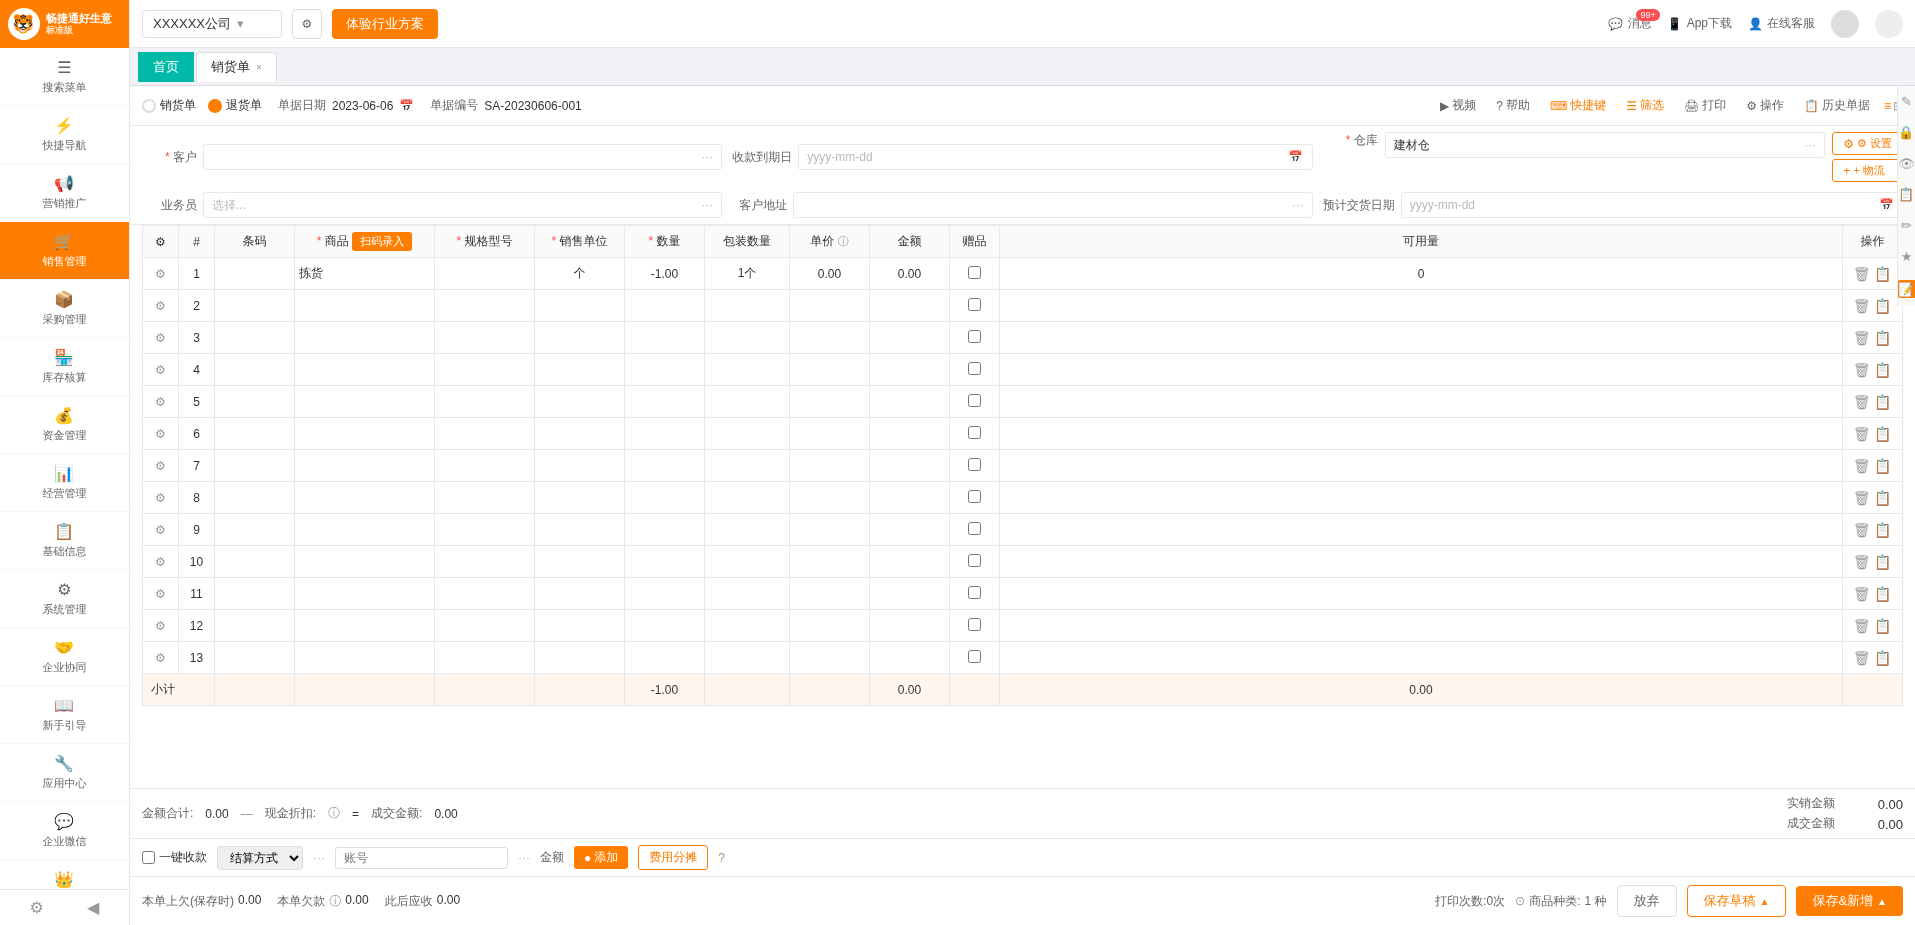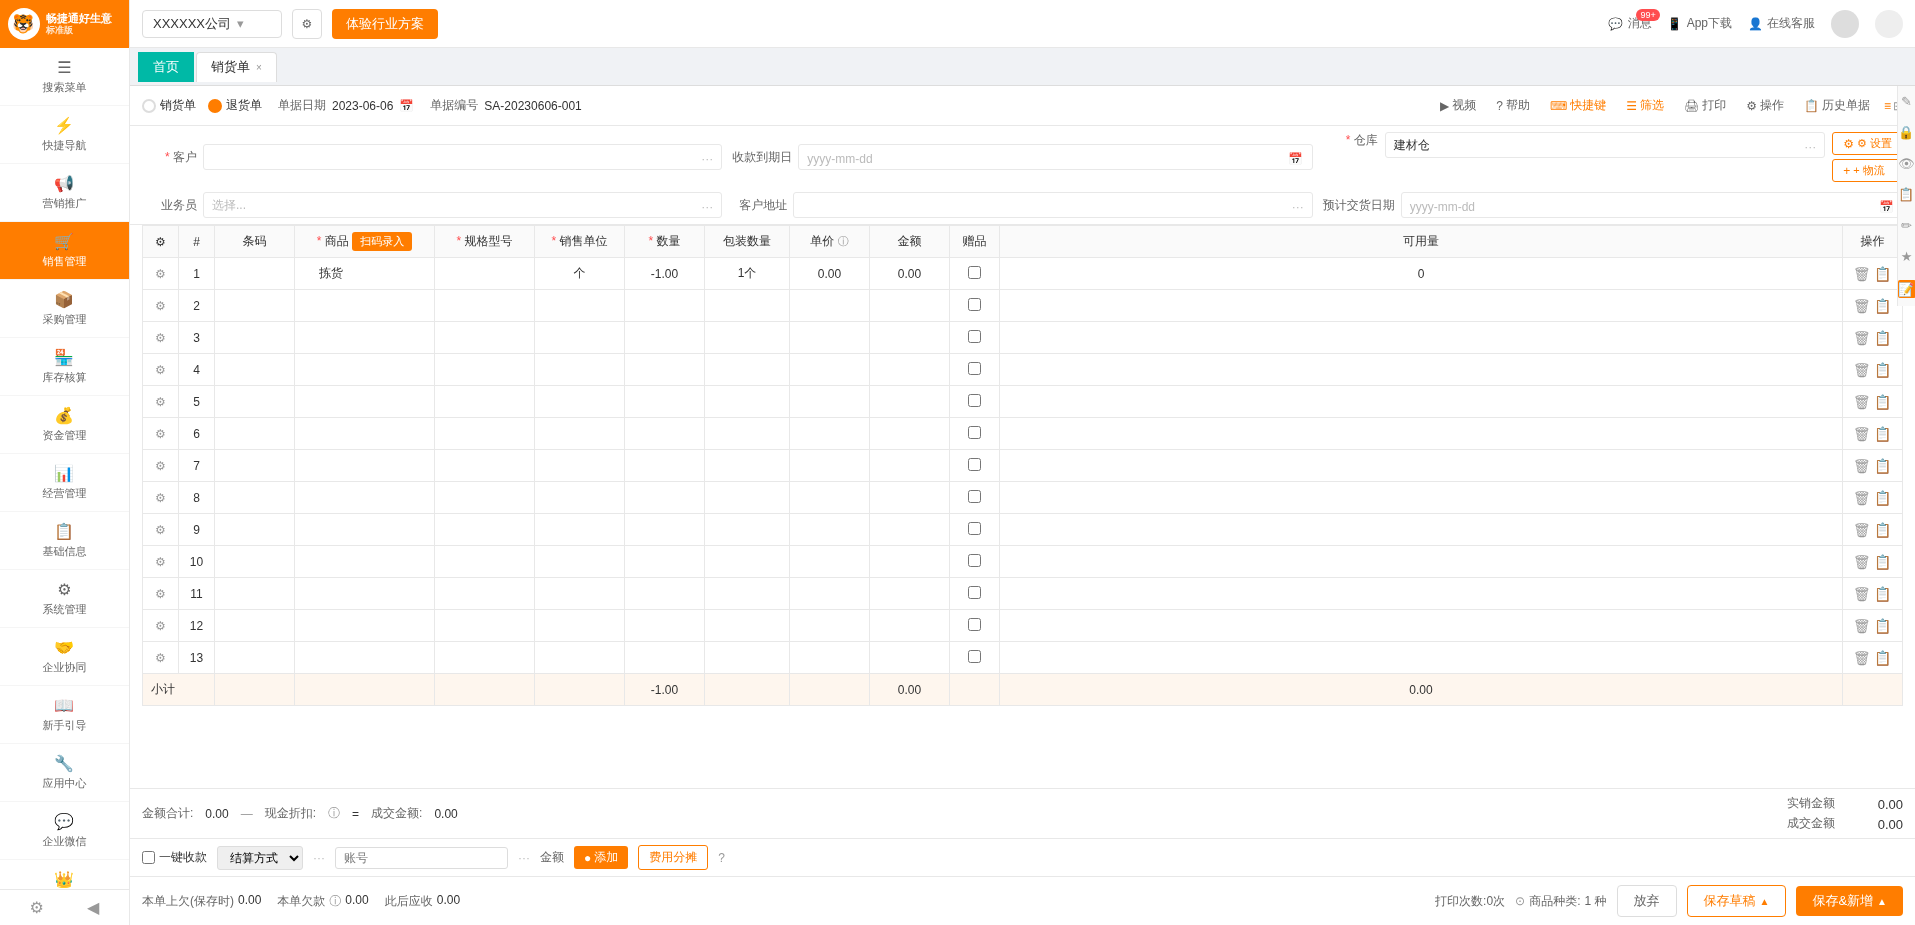--- a/index.html
+++ b/index.html
@@ -94,21 +94,21 @@
 
     
     .right-panel { position: fixed; right: 0; top: 86px; width: 18px; background: #f9f9f9; border-left: 1px solid #e8e8e8; display: flex; flex-direction: column; align-items: center; gap: 16px; padding: 8px 2px; z-index: 50; }
     .right-panel-icon { color: #999; cursor: pointer; font-size: 13px; }
 
     .form-fields-section { padding: 6px 12px; border-bottom: 1px solid #e8e8e8; }
     .fields-grid { display: grid; grid-template-columns: 1fr 1fr 1fr; gap: 10px; align-items: center; }
     .field-row { display: flex; align-items: center; gap: 6px; }
     .field-name { color: #666; white-space: nowrap; font-size: 12px; min-width: 55px; text-align: right; }
     .field-name .req { color: #ff4d4f; }
-    .input-box { flex: 1; display: flex; align-items: flex-end; border: 1px solid #e8e8e8; border-radius: 3px; padding: 3px 8px; min-height: 26px; font-size: 12px; cursor: pointer; position: relative; }
+    .input-box { flex: 1; display: flex; align-items: center; border: 1px solid #e8e8e8; border-radius: 3px; padding: 3px 8px; min-height: 26px; font-size: 12px; cursor: pointer; position: relative; }
     .input-box .ph { color: #bbb; }
     .input-box .dots-icon { margin-left: auto; color: #bbb; }
     .input-box .cal-icon { margin-left: auto; color: #bbb; }
     .right-btn-group { display: flex; flex-direction: column; gap: 4px; }
 
     .table-header-row th { position: sticky; top: 0; background: #fafafa; z-index: 20; }
     .ops-icons { display: flex; align-items: center; justify-content: center; gap: 4px; }
     .op-icon { cursor: pointer; color: #999; font-size: 14px; }
   </style>
 </head>
@@ -381,21 +381,21 @@
           <th>赠品</th>
           <th>可用量</th>
           <th>操作</th>
         </tr>
       </thead>
       <tbody id="table-body">
       <tr>
       <td style="text-align:center;"><span style="color:#999;cursor:pointer;">⚙</span></td>
       <td>1</td>
       <td></td>
-      <td style="text-align:left;padding-left:24px;font-family:Liberation Serif, serif;">拣货</td>
+      <td style="text-align:left;padding-left:4px;font-family:Liberation Serif, serif;">拣货</td>
       <td></td>
       <td>个</td>
       <td class="neg-value">-1.00</td>
       <td>1个</td>
       <td>0.00</td>
       <td>0.00</td>
       <td><input type="checkbox" style=""></td>
       <td>0</td>
       <td>
         <div class="ops-icons">

